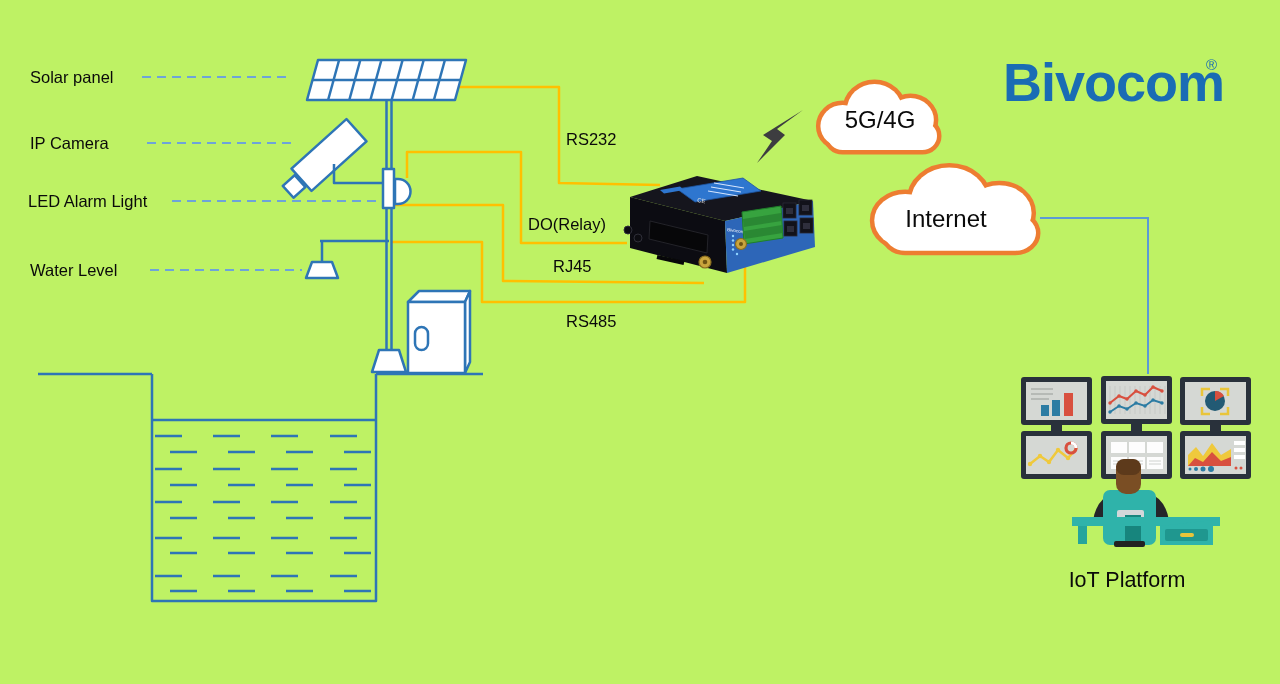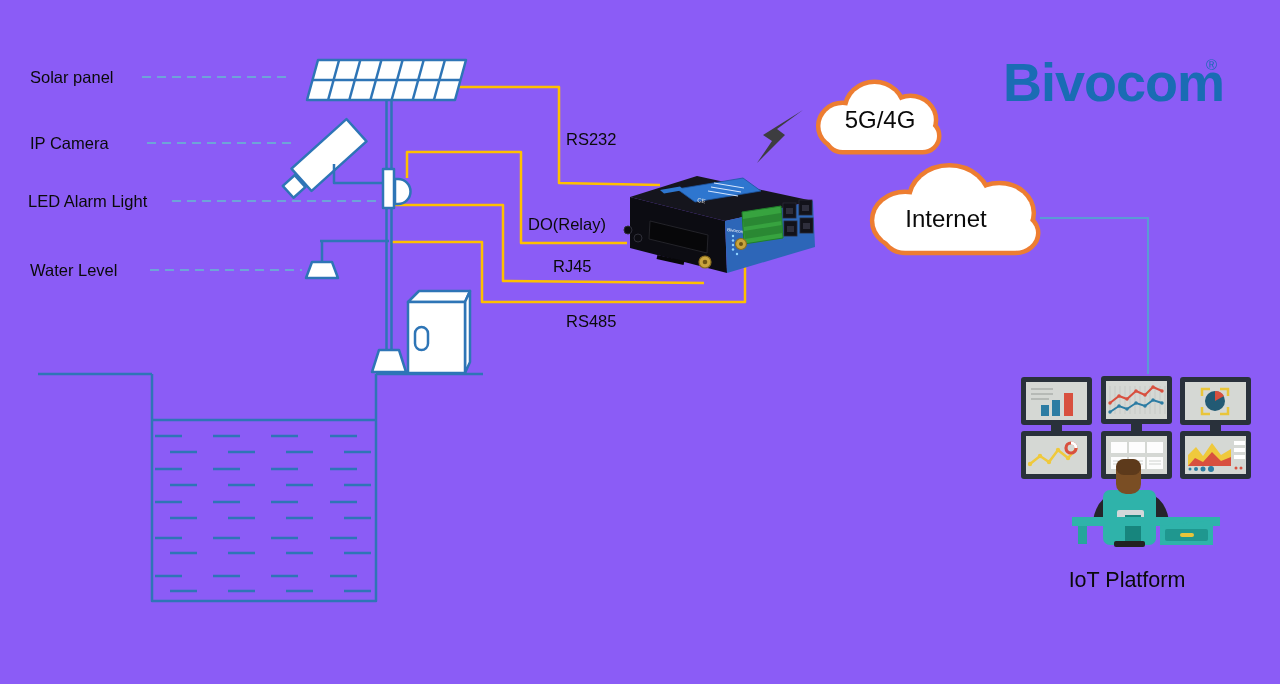--- a/index.html
+++ b/index.html
@@ -1,16 +1,16 @@
 <!DOCTYPE html>
 <html><head>
 <meta charset="utf-8">
 <style>
   html,body{margin:0;padding:0;background:#ffffff;}
-  #stage{position:relative;width:1280px;height:684px;background:#8b5cf6;overflow:hidden;}
+  #stage{position:relative;width:1280px;height:684px;background:#bef264;overflow:hidden;}
   svg{position:absolute;left:0;top:0;}
   text{font-family:"Liberation Sans","DejaVu Sans",sans-serif;fill:#0a0a0a;}
   .devlbl{font-size:16.5px;}
   .wirelbl{font-size:16.5px;}
   .cloudlbl{font-size:24px;}
   .logo{font-size:54px;font-weight:bold;fill:#1a6cb4;letter-spacing:-1px;}
   .regmark{font-size:15px;fill:#1a6cb4;}
   .platformlbl{font-size:21.5px;}
   .blue{stroke:#2e75b6;fill:none;stroke-width:2.5;stroke-linejoin:round;}
   .bluef{stroke:#2e75b6;fill:#ffffff;stroke-width:2.5;stroke-linejoin:round;}

